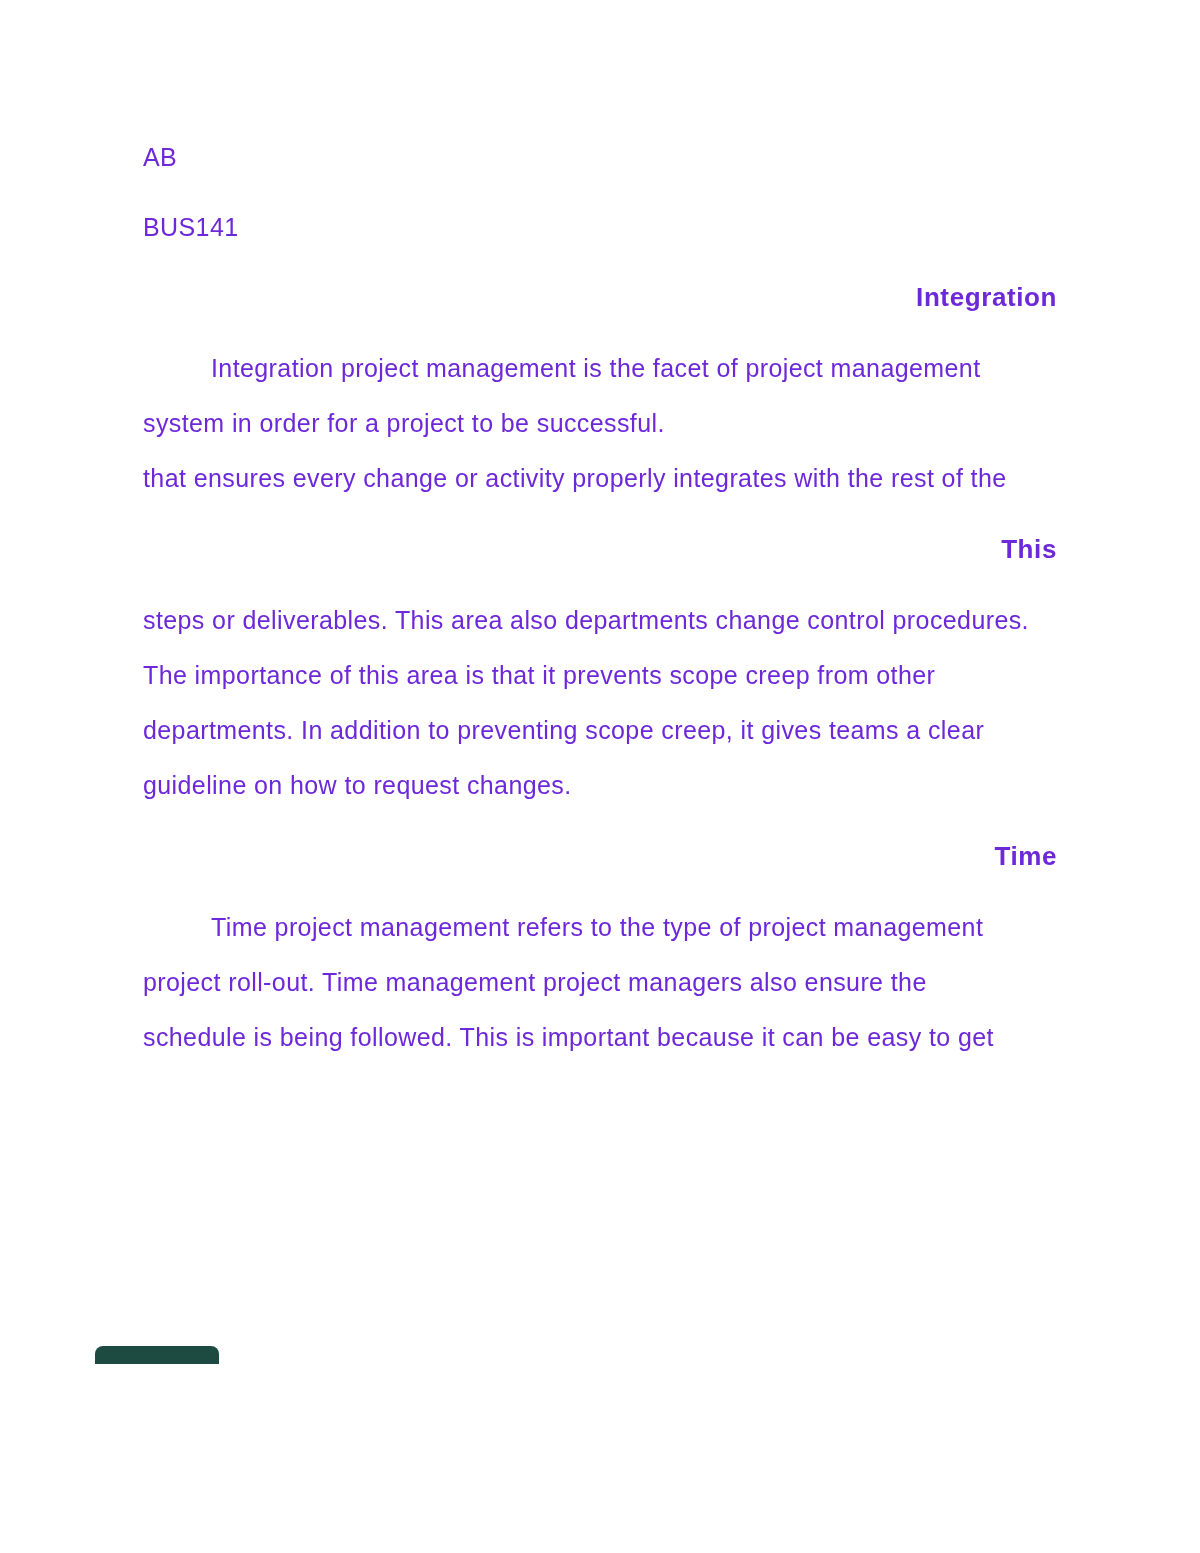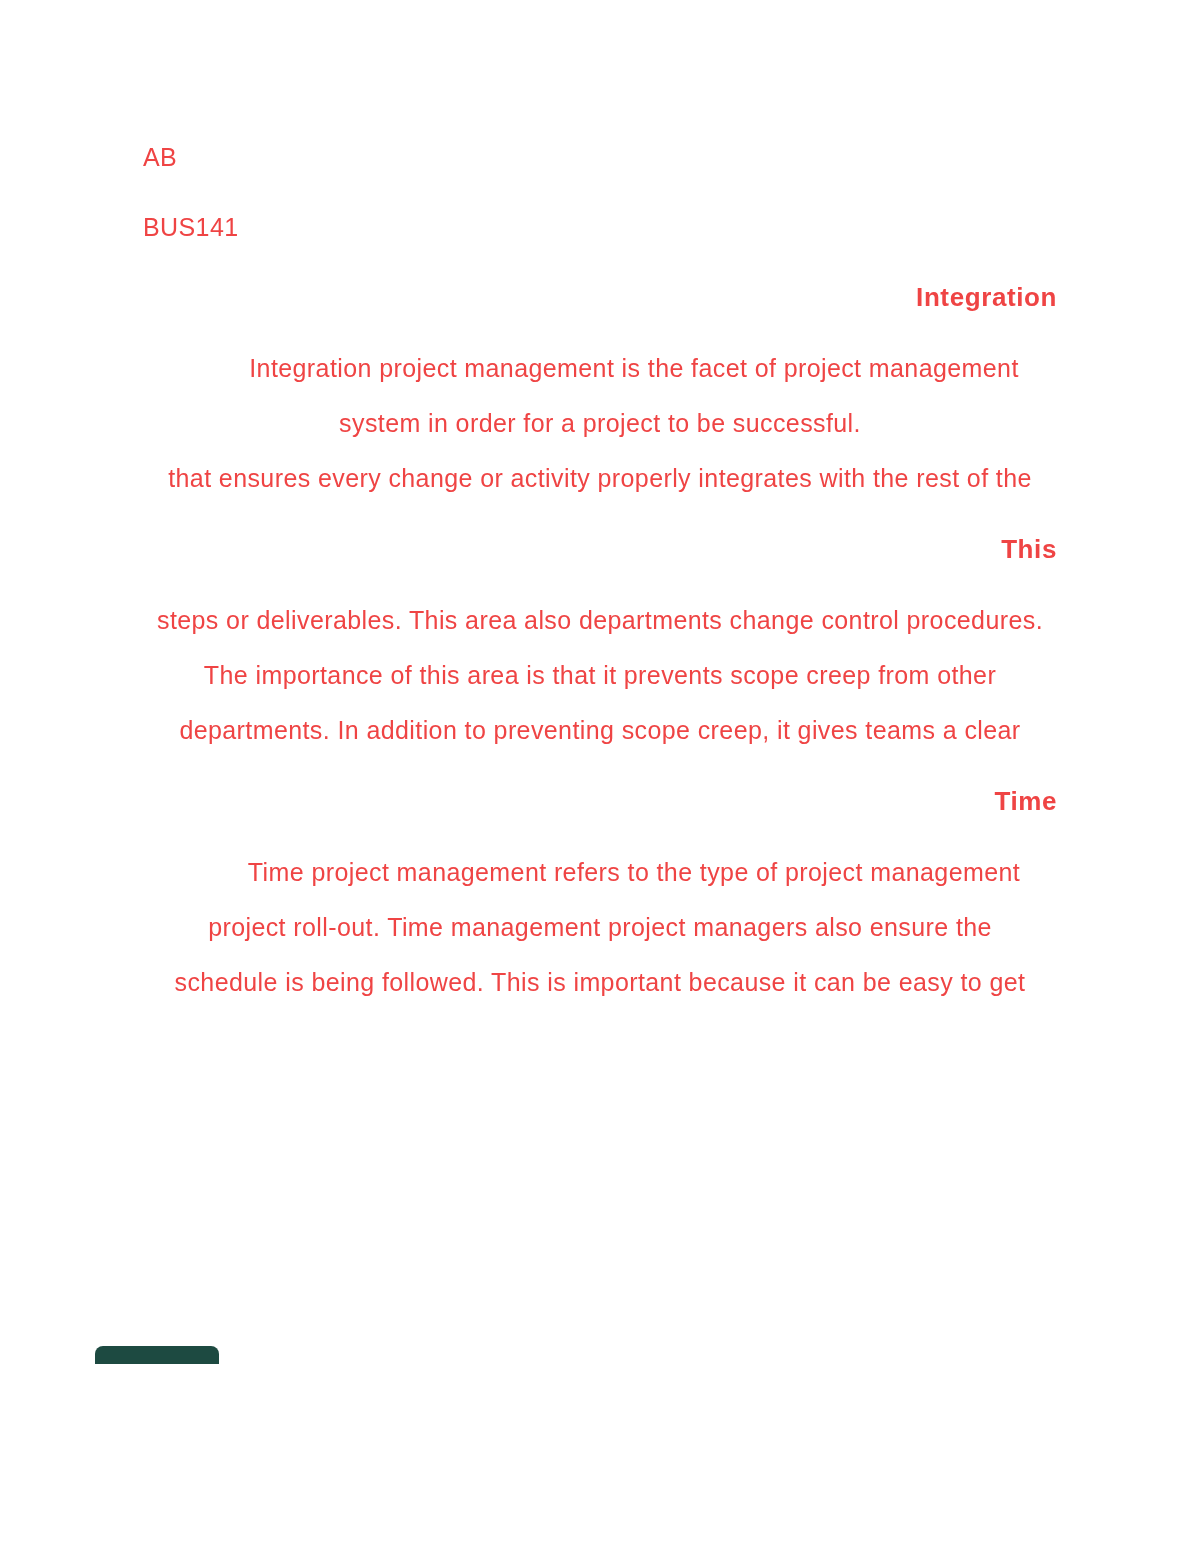--- a/index.html
+++ b/index.html
@@ -5,21 +5,21 @@
   html, body {
     margin: 0;
     padding: 0;
     background: #ffffff;
   }
   .page {
     position: relative;
     width: 1200px;
     height: 1364px;
     background: #ffffff;
-    color: #ef4444;
+    color: #6d28d9;
     font-family: "Liberation Sans", "DejaVu Sans", sans-serif;
     font-size: 25px;
     letter-spacing: 0.4px;
     overflow: hidden;
   }
   .content {
     padding: 130px 143px 0 143px;
   }
   .hline {
     margin: 0 0 15px 0;
@@ -29,21 +29,20 @@
   .heading {
     margin: 0 0 16px 0;
     line-height: 55px;
     text-align: right;
     font-weight: bold;
     font-size: 26px;
     letter-spacing: 0.6px;
   }
   .para {
     margin: 0 0 16px 0;
-    text-align: center;
   }
   .line {
     line-height: 55px;
     white-space: nowrap;
   }
   .indent {
     padding-left: 68px;
   }
   .page-badge {
     position: absolute;
@@ -71,20 +70,21 @@
         <div class="line">that ensures every change or activity properly integrates with the rest of the</div>
       </div>
     </section>
 
     <section>
       <h2 class="heading">This</h2>
       <div class="para">
         <div class="line">steps or deliverables. This area also departments change control procedures.</div>
         <div class="line">The importance of this area is that it prevents scope creep from other</div>
         <div class="line">departments. In addition to preventing scope creep, it gives teams a clear</div>
+        <div class="line">guideline on how to request changes.</div>
       </div>
     </section>
 
     <section>
       <h2 class="heading">Time</h2>
       <div class="para">
         <div class="line indent">Time project management refers to the type of project management</div>
         <div class="line">project roll-out. Time management project managers also ensure the</div>
         <div class="line">schedule is being followed. This is important because it can be easy to get</div>
       </div>

